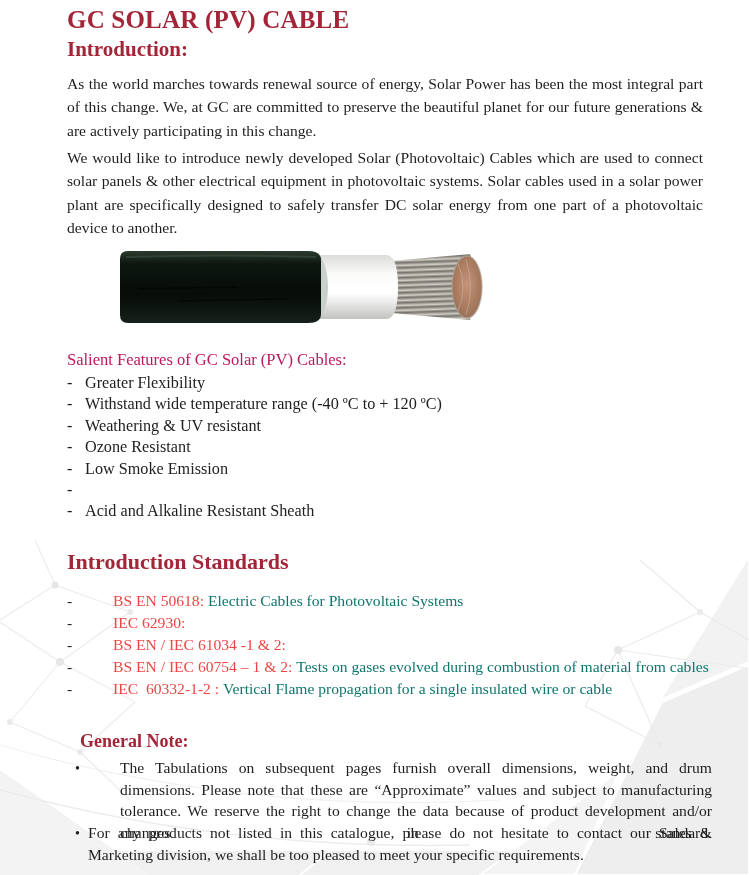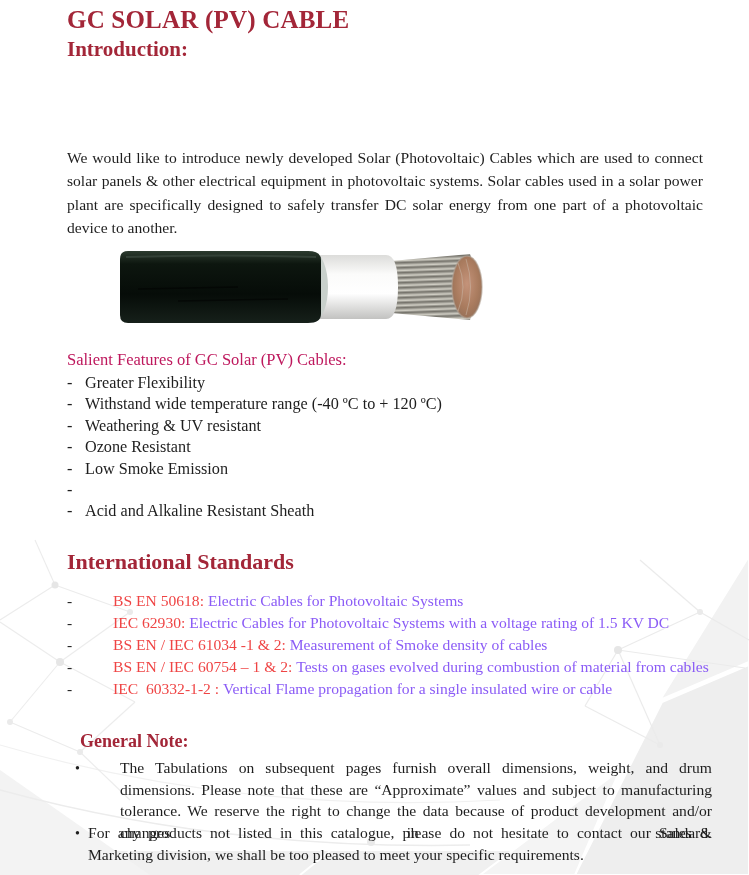--- a/index.html
+++ b/index.html
@@ -20,21 +20,21 @@
   .par2{left:67px;top:146px;width:636px;}
   .cable{left:118px;top:249px;width:368px;height:78px;}
   .features-heading{left:67px;top:350px;font-size:16.5px;font-weight:normal;color:#be185d;}
   .features-list{left:67px;top:373px;list-style:none;font-size:16.2px;}
   .features-list li{line-height:21.4px;display:flex;}
   .marker{width:18px;flex:0 0 18px;color:#1e1e1e;}
   .standards-heading{left:67px;top:549px;font-size:22px;}
   .standards-list{left:67px;top:590px;list-style:none;font-size:15.6px;width:660px;}
   .standards-list li{line-height:22px;display:flex;}
   .std-code{color:#ef4444;white-space:pre;margin-left:28px;}
-  .std-desc{color:#8b5cf6;}
+  .std-desc{color:#0f766e;}
   .note-heading{left:80px;top:731px;font-size:18px;text-align:center;}
   .note-par{font-size:15.6px;line-height:21.6px;color:#1e1e1e;display:flex;}
   .note1{left:75px;top:757px;width:637px;}
   .note1 .note-text{text-align:justify;text-align-last:justify;margin-left:32px;}
   .note2{left:75px;top:822px;width:637px;}
   .note2 .note-text{text-align:justify;}
   .bullet{width:13px;flex:0 0 13px;font-size:14px;padding-top:1px;}
   .note-text{flex:1;}
 </style>
 </head>
@@ -87,20 +87,21 @@
   <circle cx="10" cy="722" r="3" fill="#eaeaea"></circle>
   <circle cx="80" cy="752" r="3" fill="#eaeaea"></circle>
 </svg>
 
 <div class="layer" id="content">
 
   <h1 class="abs red-heading page-title">GC SOLAR (PV) CABLE</h1>
 
   <h2 class="abs red-heading intro-heading">Introduction:</h2>
 
+  <p class="abs body-par par1">As the world marches towards renewal source of energy, Solar Power has been the most integral part of this change. We, at GC are committed to preserve the beautiful planet for our future generations &amp; are actively participating in this change.</p>
 
   <p class="abs body-par par2">We would like to introduce newly developed Solar (Photovoltaic) Cables which are used to connect solar panels &amp; other electrical equipment in photovoltaic systems. Solar cables used in a solar power plant are specifically designed to safely transfer DC solar energy from one part of a photovoltaic device to another.</p>
 
   <svg class="abs cable" viewBox="0 0 368 78" xmlns="http://www.w3.org/2000/svg" aria-hidden="true">
     <defs>
       <linearGradient id="sheathGrad" x1="0" y1="0" x2="0" y2="1">
         <stop offset="0" stop-color="#2c3b2f"></stop>
         <stop offset="0.18" stop-color="#0d160f"></stop>
         <stop offset="0.6" stop-color="#060c08"></stop>
         <stop offset="1" stop-color="#16201a"></stop>
@@ -162,37 +163,35 @@
       </li>
     <li>
       <span class="marker">-</span>
       </li>
     <li>
       <span class="marker">-</span>
       <span>Acid and Alkaline Resistant Sheath</span>
       </li>
   </ul>
 
-  <h2 class="abs red-heading standards-heading">International Standards</h2>
+  <h2 class="abs red-heading standards-heading">Introduction Standards</h2>
 
   <ul class="abs standards-list">
     <li>
       <span class="marker">-</span>
       <span class="std-code">BS EN 50618: </span>
       <span class="std-desc">Electric Cables for Photovoltaic Systems</span>
       </li>
     <li>
       <span class="marker">-</span>
       <span class="std-code">IEC 62930: </span>
-      <span class="std-desc">Electric Cables for Photovoltaic Systems with a voltage rating of 1.5 KV DC</span>
       </li>
     <li>
       <span class="marker">-</span>
       <span class="std-code">BS EN / IEC 61034 -1 &amp; 2: </span>
-      <span class="std-desc">Measurement of Smoke density of cables</span>
       </li>
     <li>
       <span class="marker">-</span>
       <span class="std-code">BS EN / IEC 60754 – 1 &amp; 2: </span>
       <span class="std-desc">Tests on gases evolved during combustion of material from cables</span>
       </li>
     <li>
       <span class="marker">-</span>
       <span class="std-code">IEC  60332-1-2 : </span>
       <span class="std-desc">Vertical Flame propagation for a single insulated wire or cable</span>

